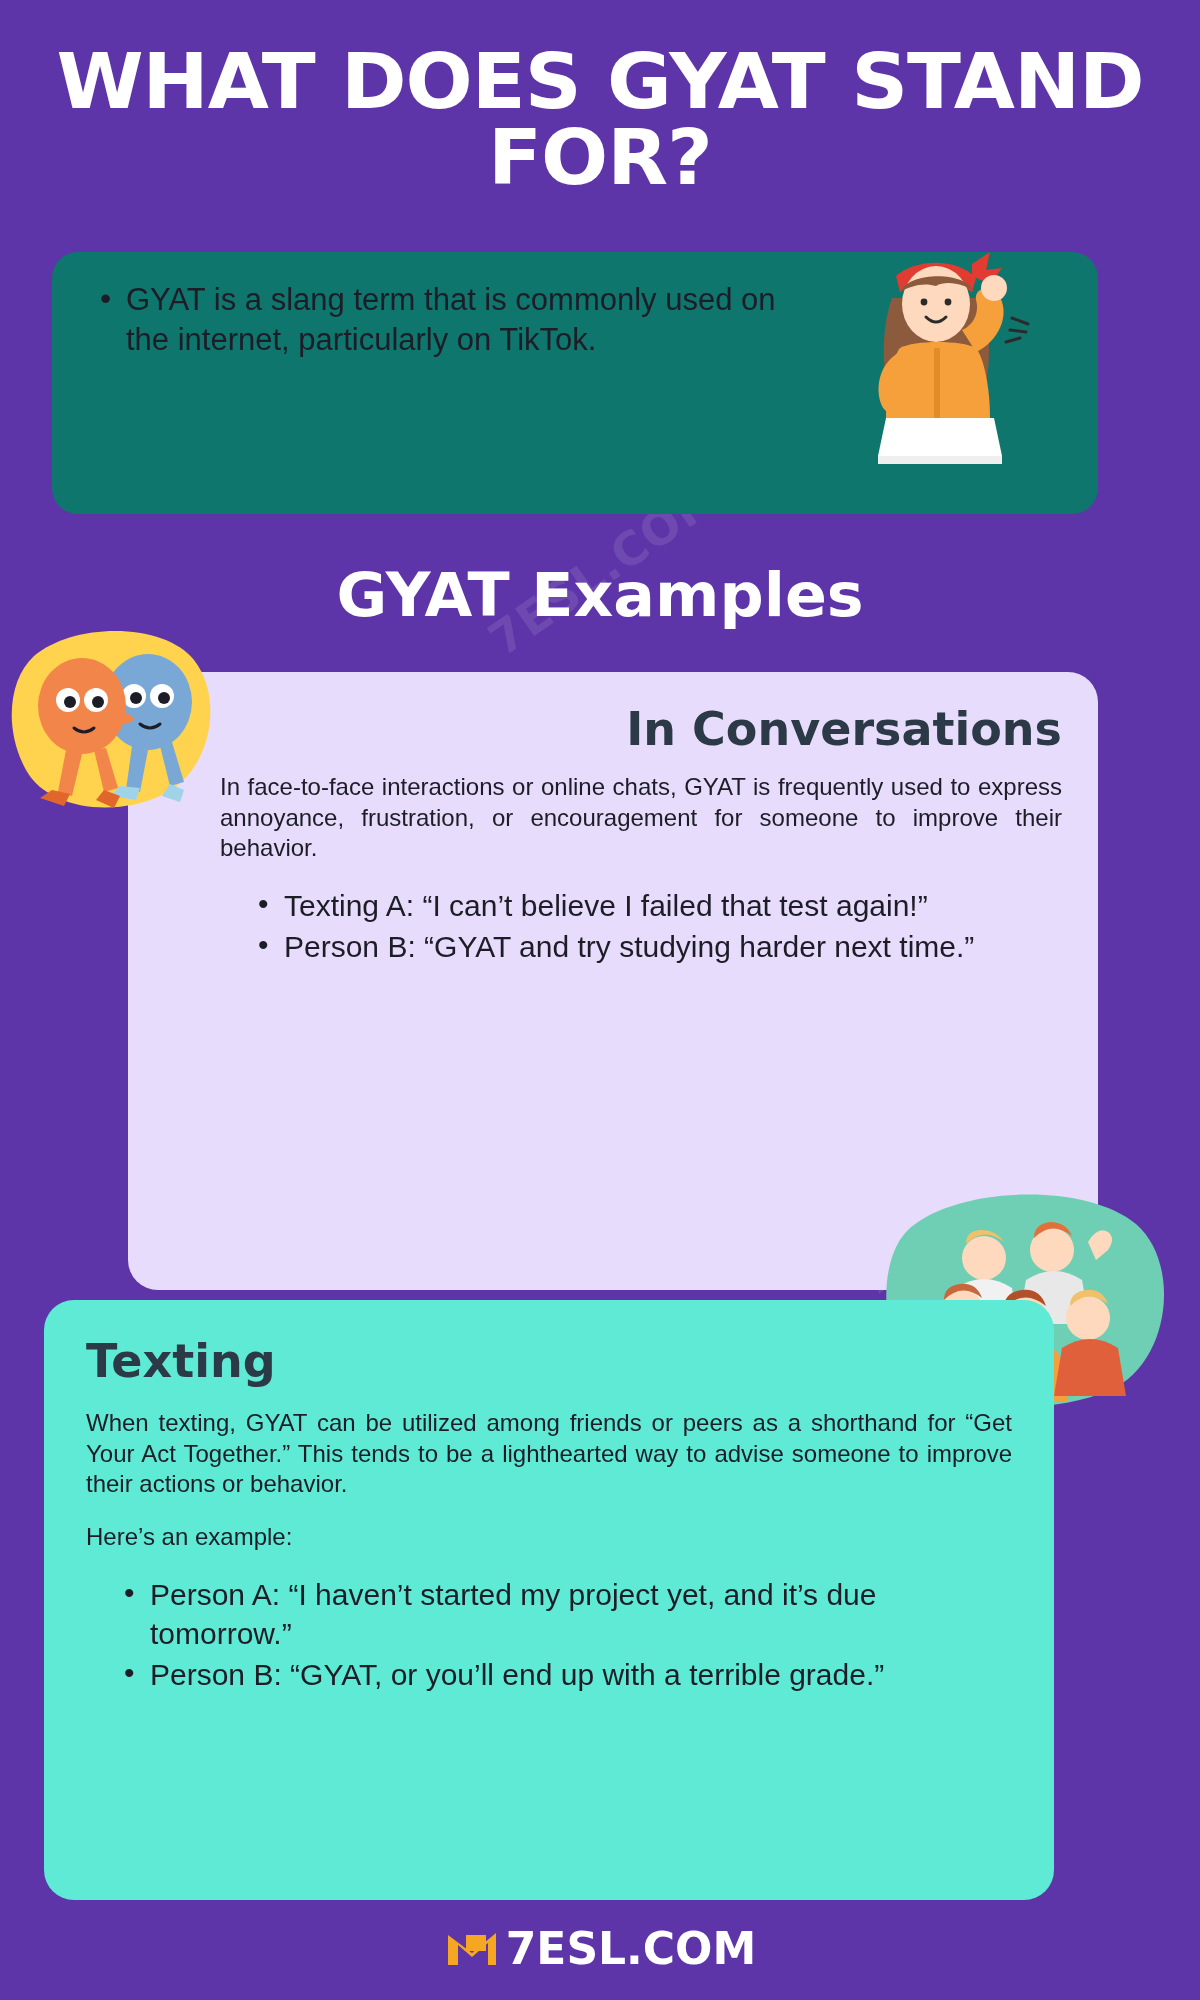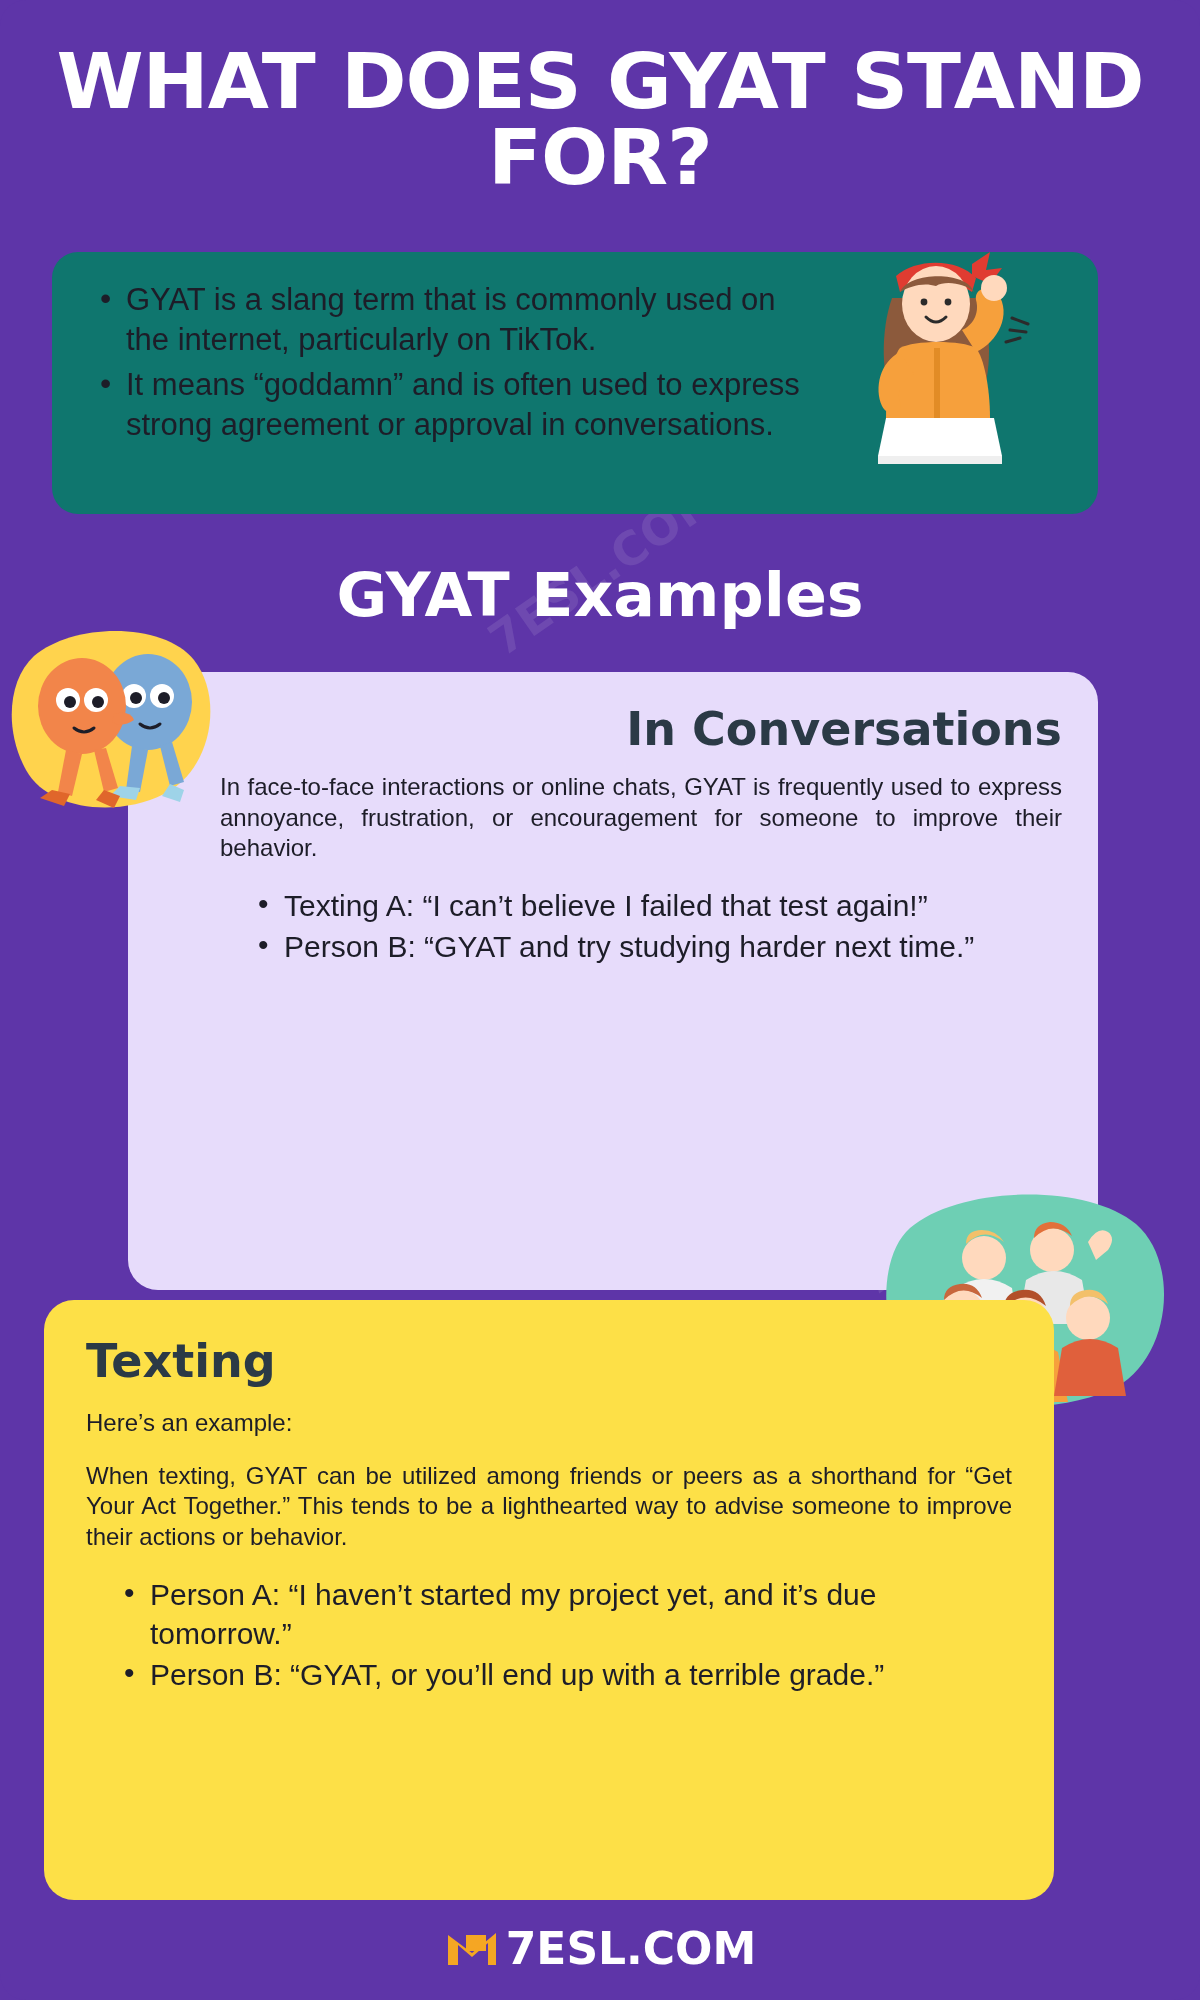--- a/index.html
+++ b/index.html
@@ -165,21 +165,21 @@
     height: 200px;
   }
 
   
   .card-text {
     position: absolute;
     left: 44px;
     top: 1300px;
     width: 1010px;
     height: 600px;
-    background: #fde047;
+    background: #5eead4;
     border-radius: 30px;
     padding: 34px 42px 26px 42px;
   }
   .card-text .sub-head {
     text-align: left;
     font-size: 46px;
     margin-bottom: 20px;
   }
 
   .group-illustration {
@@ -216,21 +216,20 @@
   <h1 class="title">What Does GYAT Stand For?</h1>
 
   <div class="wm w1">7ESL.COM</div>
   <div class="wm w2">7ESL.COM</div>
   <div class="wm-mark m1"></div>
   <div class="wm-mark m2"></div>
 
   <div class="card-def">
     <ul>
       <li>GYAT is a slang term that is commonly used on the internet, particularly on TikTok.</li>
-      <li>It means “goddamn” and is often used to express strong agreement or approval in conversations.</li>
     </ul>
 
     <svg class="woman" viewBox="0 0 230 290">
 
       <path d="M62 96 C50 130 52 175 62 200 L150 200 C162 172 162 126 150 96 Z" fill="#8c5a3c"></path>
 
       <path d="M66 74 C86 56 128 56 146 76 L142 90 C122 76 88 76 70 90 Z" fill="#e03c31"></path>
       <path d="M142 62 l18 -12 -4 18 16 -2 -12 16 -18 -8z" fill="#e03c31"></path>
 
       <ellipse cx="106" cy="102" rx="34" ry="38" fill="#ffd9bd"></ellipse>
@@ -312,22 +311,22 @@
     <circle cx="150" cy="140" r="24" fill="#ffd9bd"></circle>
     <path d="M130 128 q20 -20 42 -2 q-6 -18 -24 -16 q-18 2 -18 18z" fill="#b2502a"></path>
     <path d="M118 172 q32 -22 66 0 l10 50 -86 0z" fill="#f6a03c"></path>
     <circle cx="214" cy="138" r="22" fill="#ffd9bd"></circle>
     <path d="M196 126 q18 -18 38 -2 q-6 -16 -22 -14 q-16 2 -16 16z" fill="#f3c06a"></path>
     <path d="M188 168 q28 -18 56 0 l8 48 -72 0z" fill="#e0603c"></path>
   </svg>
 
   <div class="card-text">
     <div class="sub-head">Texting</div>
+    <p class="body-text">When texting, GYAT can be utilized among friends or peers as a shorthand for “Get Your Act Together.” This tends to be a lighthearted way to advise someone to improve their actions or behavior.</p>
     <p class="body-text left">Here’s an example:</p>
-    <p class="body-text">When texting, GYAT can be utilized among friends or peers as a shorthand for “Get Your Act Together.” This tends to be a lighthearted way to advise someone to improve their actions or behavior.</p>
     <ul class="bullets">
       <li>Person A: “I haven’t started my project yet, and it’s due tomorrow.”</li>
       <li>Person B: “GYAT, or you’ll end up with a terrible grade.”</li>
     </ul>
   </div>
 
   <div class="footer">
     <svg width="54" height="44" viewBox="0 0 54 44">
       <path d="M4 8 L4 38 L14 38 L14 18 L28 30 L44 16 L44 38 L52 38 L52 6 L28 26 Z" fill="#f5a623"></path>
       <rect x="22" y="8" width="20" height="16" fill="#f5a623"></rect>

